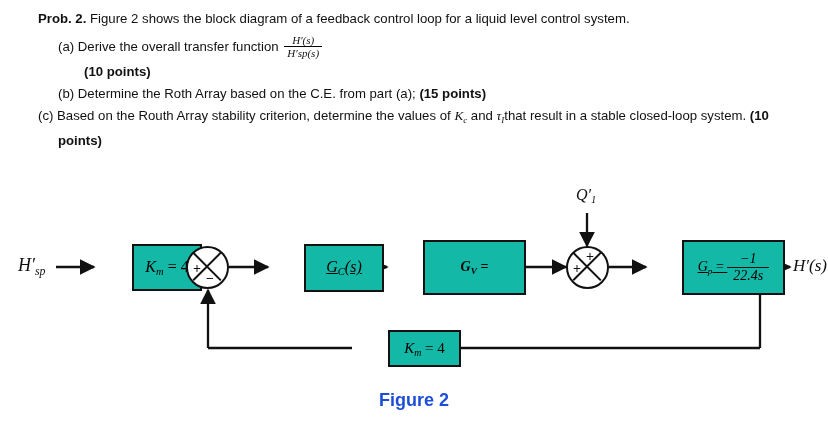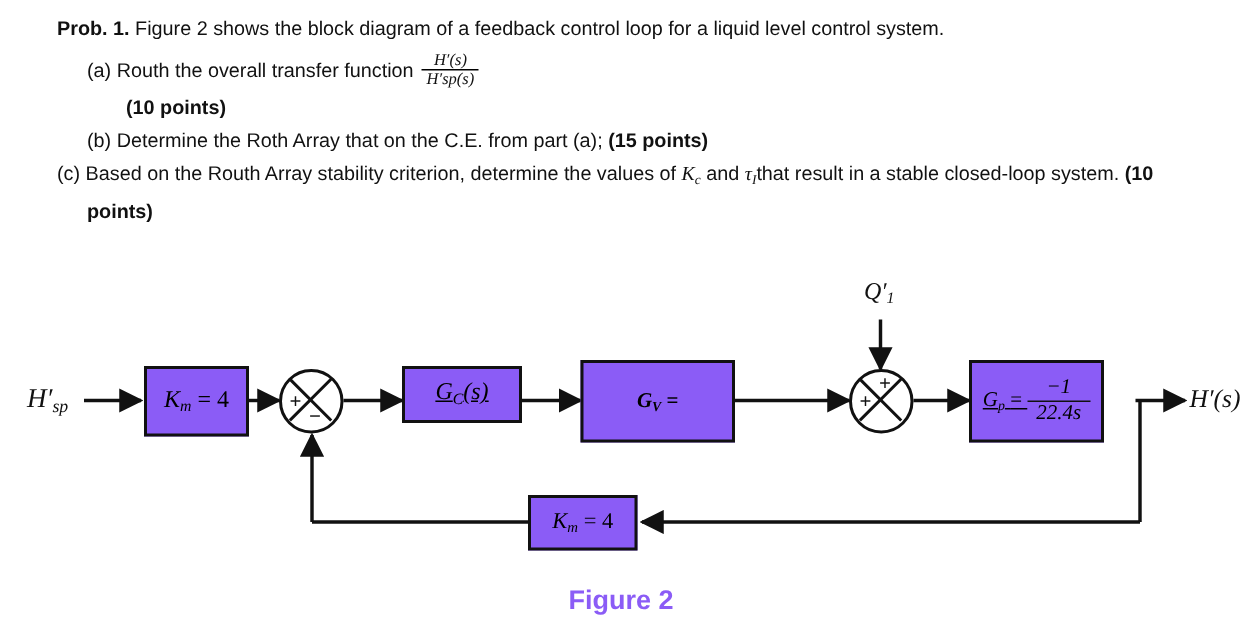--- a/index.html
+++ b/index.html
@@ -62,27 +62,28 @@
     position: absolute;
     left: 0;
     top: 0;
     width: 828px;
     height: 427px;
     pointer-events: none;
   }
   .blk {
     position: absolute;
     border: 2.1px solid #111;
-    background: #8b5cf6;
+    background: #14b8a6;
     display: flex;
     align-items: center;
     justify-content: center;
     font-family: "Liberation Serif", serif;
     font-style: italic;
     box-sizing: border-box;
+    margin-left: 36px;
   }
   .blklabel { white-space: nowrap; }
 
   
   .bfrac {
     display: inline-block;
     text-align: center;
     vertical-align: middle;
     line-height: 1.15;
   }
@@ -129,50 +130,50 @@
 
   .caption {
     position: absolute;
     left: 0;
     top: 390px;
     width: 828px;
     text-align: center;
     font-family: "Liberation Sans", sans-serif;
     font-weight: bold;
     font-size: 18px;
-    color: #8b5cf6;
+    color: #1d4ed8;
   }
 </style>
 </head>
 <body>
 
 <div id="page">
 
   <div class="stmt">
 
     <p>
-      <span class="b">Prob. 1.</span>
+      <span class="b">Prob. 2.</span>
       <span>Figure 2 shows the block diagram of a feedback control loop for a liquid level control system.</span>
     </p>
 
 
     <p class="indent" style="margin-top:5px;">
       <span>(a)</span>
-      <span>Routh the overall transfer function</span>
+      <span>Derive the overall transfer function</span>
       <span class="frac">
         <span class="num">H′(s)</span>
         <span class="den">H′sp(s)</span>
       </span>
     </p>
 
     <p class="indent2 b">(10 points)</p>
 
     <p class="indent">
       <span>(b)</span>
-      <span>Determine the Roth Array that on the C.E. from part (a);</span>
+      <span>Determine the Roth Array based on the C.E. from part (a);</span>
       <span class="b">(15 points)</span>
     </p>
 
     <p class="indent" style="text-indent:-20px; padding-left:20px;">
       <span>(c)</span>
       <span>Based on the Routh Array stability criterion, determine the values of</span>
       <span class="mi">K</span><span class="sub">c</span>
       <span>and</span>
       <span class="mi">τ</span><span class="sub">I</span><span>that result in a stable closed-loop system.</span>
       <span class="b">(10 points)</span>
@@ -229,41 +230,41 @@
     </span>
   </div>
 
   <div class="sum" style="left:186px; top:246px; width:43px; height:43px;">
     <span class="x1"></span>
     <span class="x2"></span>
     <span class="sgn" style="left:5px; top:13.5px;">+</span>
     <span class="sgn" style="left:18px; top:24px;">−</span>
   </div>
 
-  <div class="blk" style="left:268px; top:244px; width:80px; height:38px; font-size:16px;text-decoration:underline;">
+  <div class="blk" style="left:268px; top:244px; width:80px; height:48px; font-size:16px;text-decoration:underline;">
     <span class="blklabel">
       <span>G</span><span style="font-size:0.66em; vertical-align:-0.3em;">C</span><span>(s)</span>
     </span>
   </div>
 
   <div class="blk" style="left:387px; top:240px; width:103px; height:55px; font-size:14px;font-weight:bold;">
     <span class="blklabel">
       <span>G</span><span style="font-size:0.66em; vertical-align:-0.3em;">V</span>
       <span style="font-style:normal;">=</span>
     </span>
   </div>
 
   <div class="sum" style="left:566px; top:246px; width:43px; height:43px;">
     <span class="x1"></span>
     <span class="x2"></span>
     <span class="sgn" style="left:5px; top:13.5px;">+</span>
     <span class="sgn" style="left:18px; top:2px;">+</span>
   </div>
 
-  <div class="blk" style="left:646px; top:240px; width:90px; height:55px; font-size:14px;text-decoration:underline;">
+  <div class="blk" style="left:646px; top:240px; width:103px; height:55px; font-size:14px;text-decoration:underline;">
     <span class="blklabel">
       <span>G</span><span style="font-size:0.66em; vertical-align:-0.3em;">p</span>
       <span style="font-style:normal;">=</span>
       <span class="bfrac">
         <span class="num">−1</span>
         <span class="den">22.4s</span>
       </span>
     </span>
   </div>
 

